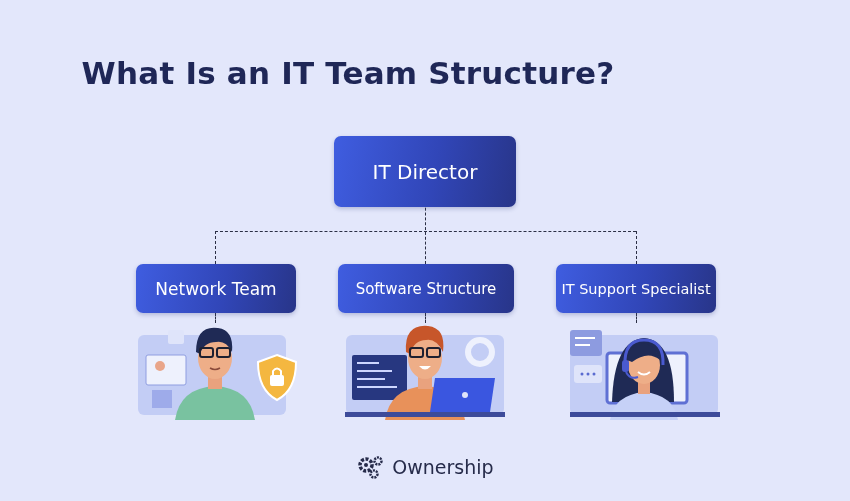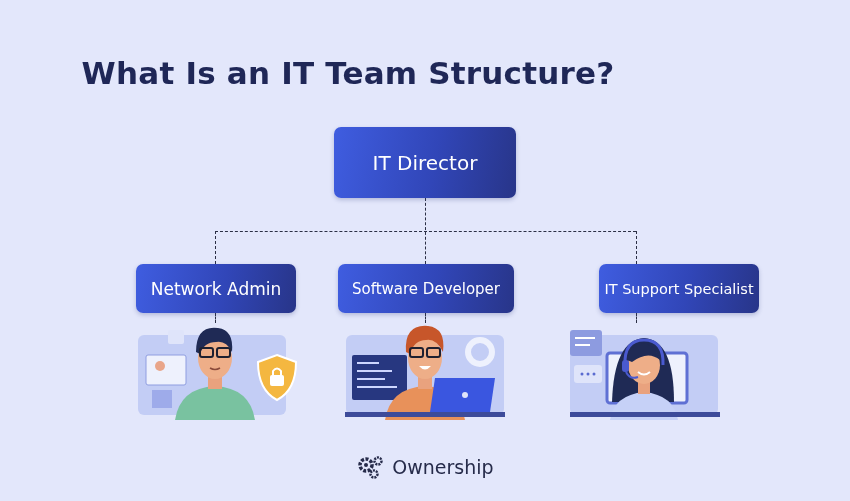--- a/index.html
+++ b/index.html
@@ -13,25 +13,25 @@
     position:absolute; top:55px; left:0; width:696px; text-align:center;
     font-size:31px; font-weight:bold; color:#1f2757; letter-spacing:0.2px;
   }
   .box {
     position:absolute; border-radius:7px; color:#fff; display:flex;
     align-items:center; justify-content:center;
     background:linear-gradient(100deg,#3f5de0 0%,#3146b8 55%,#283589 100%);
     box-shadow:0 2px 4px rgba(40,50,120,0.25);
     white-space:nowrap;
   }
-  .director { left:334px; top:127px; width:182px; height:71px; font-size:20px; }
+  .director { left:334px; top:136px; width:182px; height:71px; font-size:20px; }
   .child { top:264px; height:49px; font-size:16px; }
   .c1 { left:136px; width:160px; font-size:17px; }
   .c2 { left:338px; width:176px; font-size:15px; }
-  .c3 { left:556px; width:160px; font-size:14.5px;margin-left:43px; }
+  .c3 { left:556px; width:160px; font-size:14.5px; }
   .line { position:absolute; border-color:#2b2f45; }
   .v { border-left:1.5px dashed #2b2f45; width:0; }
   .h { border-top:1.5px dashed #2b2f45; height:0; }
   .illus { position:absolute; top:320px; width:180px; height:100px; }
   .legend {
     position:absolute; top:455px; left:0; width:850px; display:flex;
     justify-content:center; gap:28px; align-items:center;
   }
   .legend-item { display:flex; align-items:center; gap:8px; font-size:19px; color:#262b4a; }
   .legend-item svg { display:block; }
@@ -47,24 +47,24 @@
 <div class="line v" style="left:636px; top:231px; height:33px;"></div>
 <div class="line v" style="left:215px; top:313px; height:10px;"></div>
 <div class="line v" style="left:425px; top:313px; height:10px;"></div>
 <div class="line v" style="left:636px; top:313px; height:10px;"></div>
 
 <div class="box director">
   <span>IT Director</span>
 </div>
 
 <div class="box child c1">
-  <span>Network Admin</span>
+  <span>Network Team</span>
 </div>
 <div class="box child c2">
-  <span>Software Developer</span>
+  <span>Software Structure</span>
 </div>
 <div class="box child c3">
   <span>IT Support Specialist</span>
 </div>
 
 <div class="illus" style="left:130px;">
   <svg width="180" height="100" viewBox="0 0 180 100">
     <rect x="8" y="15" width="148" height="80" rx="6" fill="#c3cdf5"></rect>
     <rect x="16" y="35" width="40" height="30" rx="2" fill="#eef1fd" stroke="#8f9de0"></rect>
     <circle cx="30" cy="46" r="5" fill="#e9a58a"></circle>

